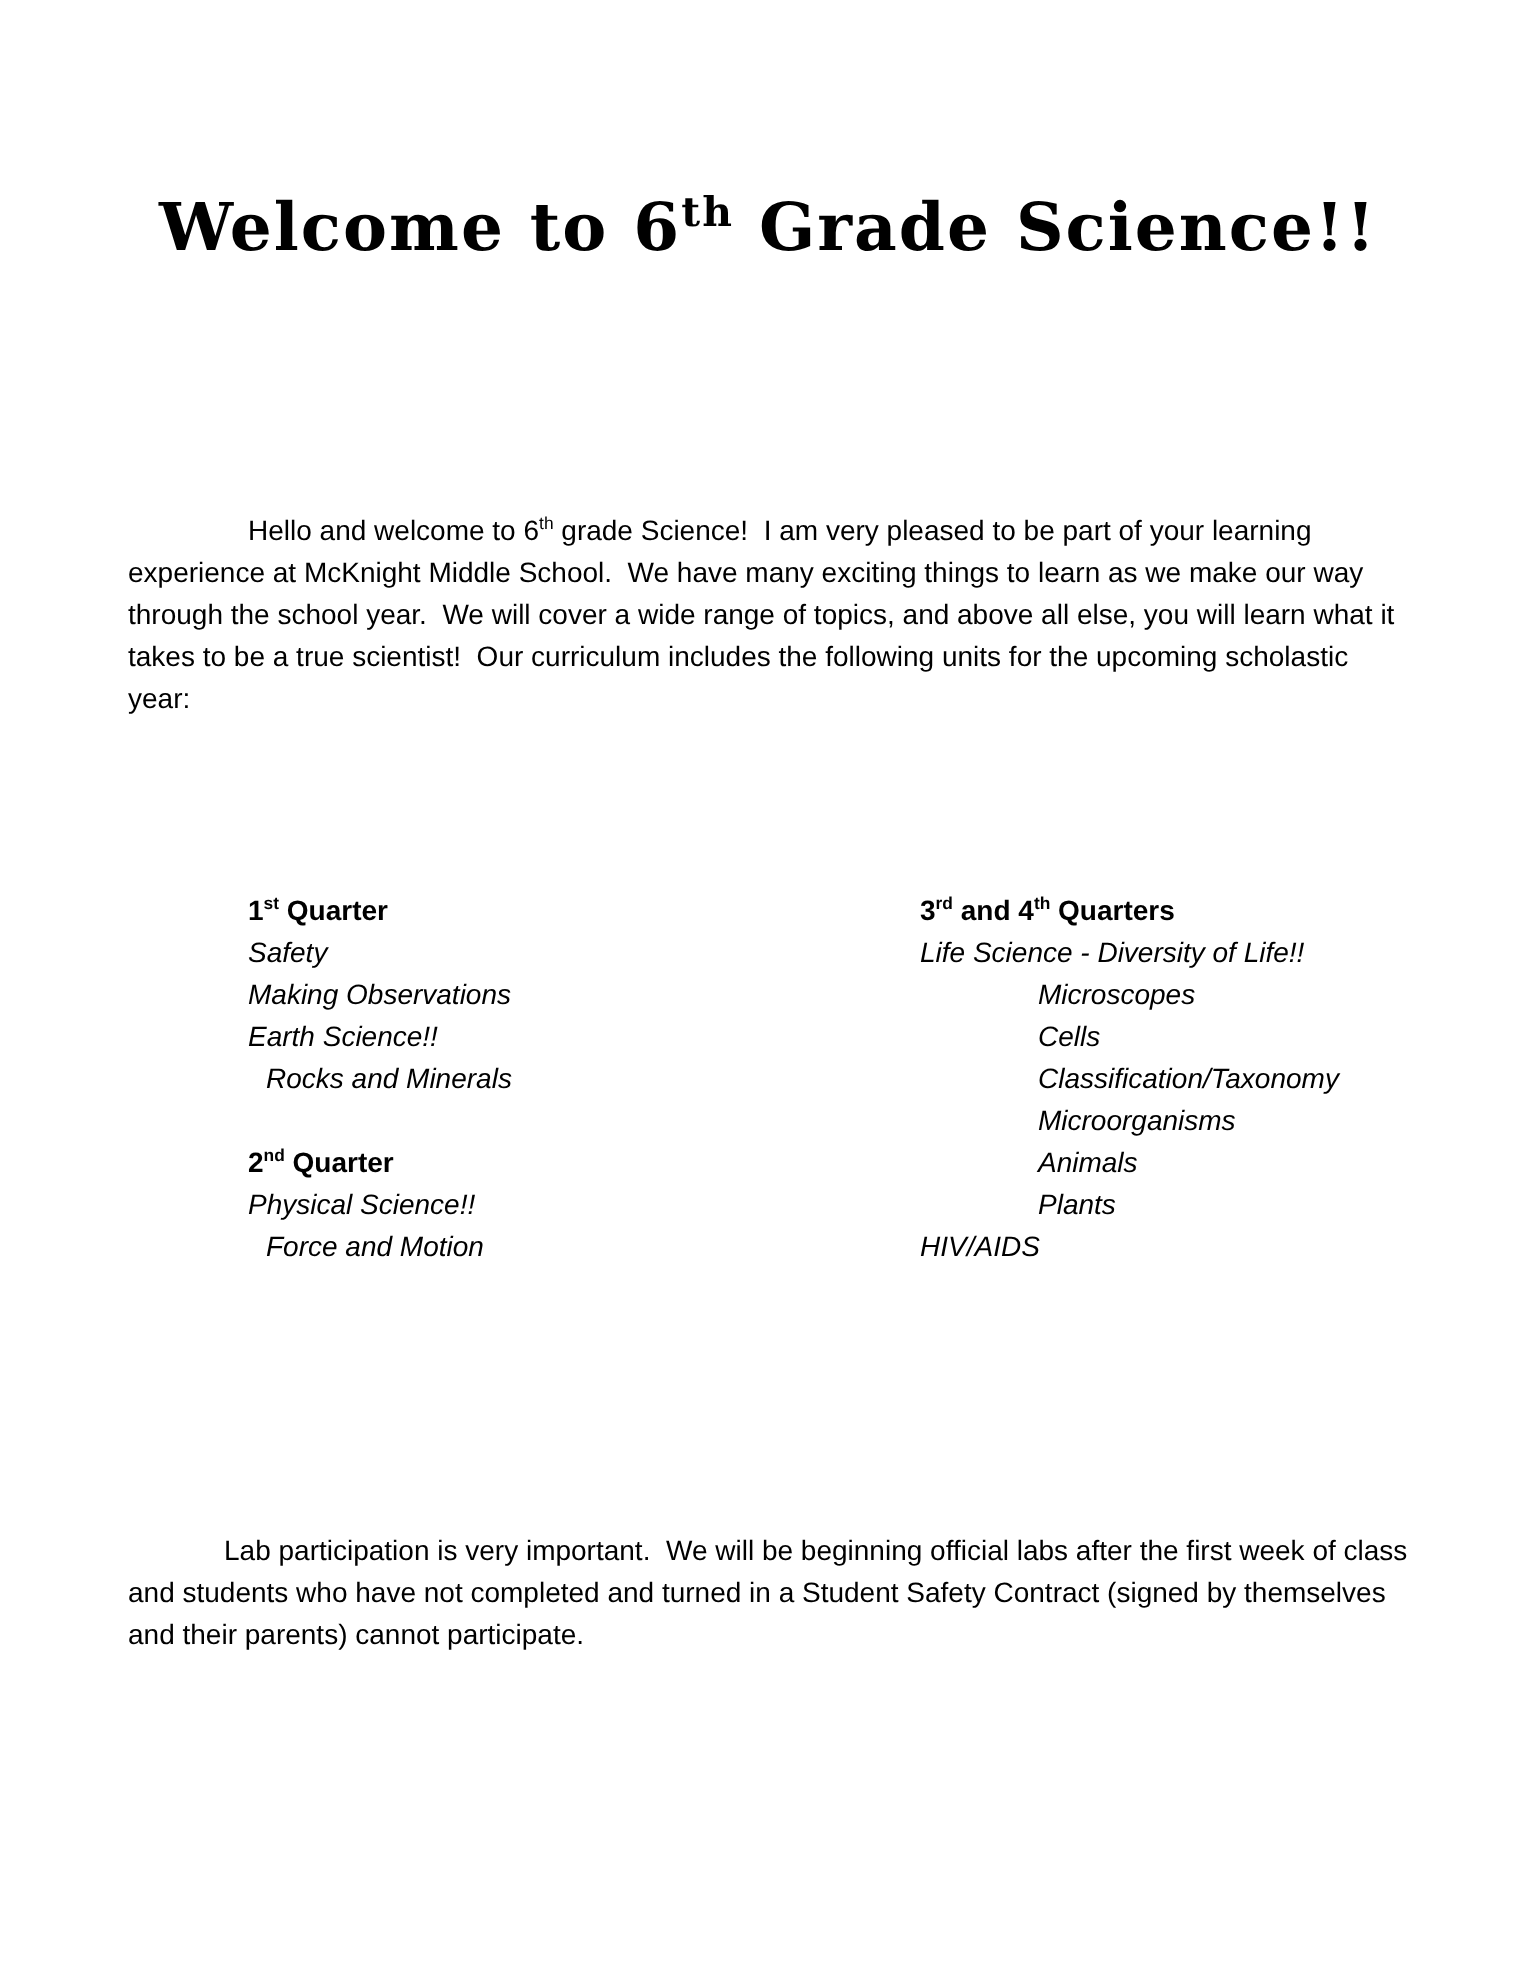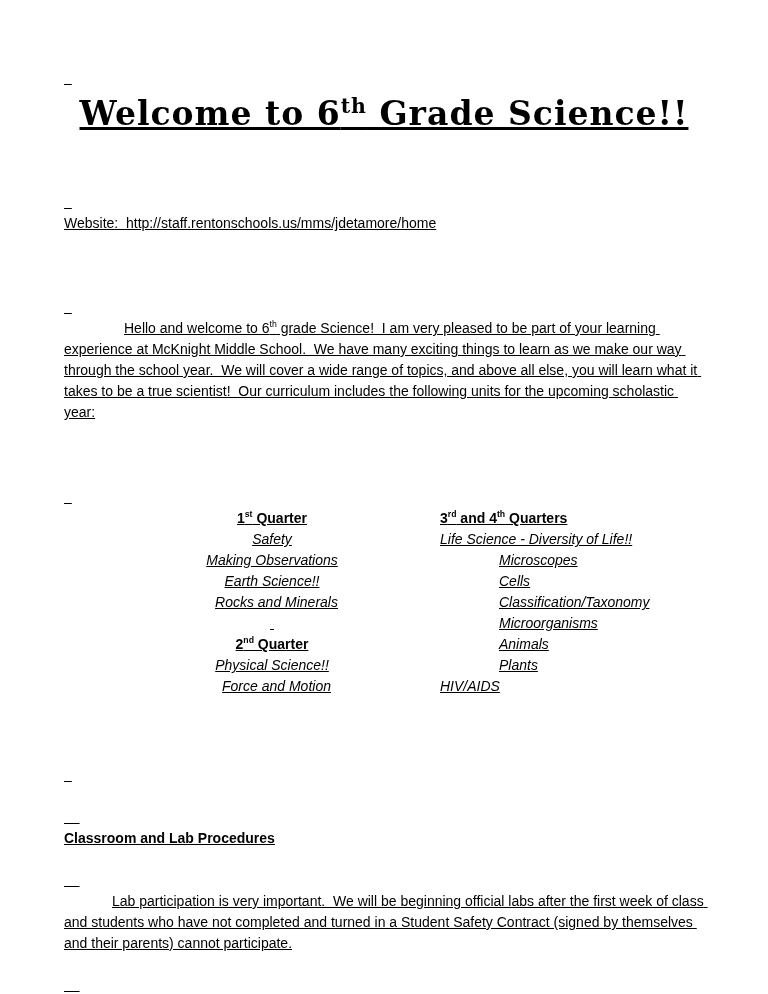--- a/index.html
+++ b/index.html
@@ -9,21 +9,20 @@
     width:768px; height:994px;
     box-sizing:border-box;
     padding:26px 64px 0 64px;
     background:#ffffff;
     color:#000000;
     font-family:"Liberation Sans", sans-serif;
     font-size:14px;
     line-height:21px;
     overflow:hidden;
     white-space:pre-wrap;
-    text-decoration:underline;
   }
   .b { font-weight:bold; }
   .i { font-style:italic; }
   .u { text-decoration:underline; }
   sup { font-size:0.62em; line-height:0; }
 
   .doc-title {
     margin:4px 0 16px 0;
     text-align:center;
     font-family:"DejaVu Serif", serif;
@@ -34,49 +33,47 @@
     white-space:normal;
   }
   .website-line { margin:0 0 14px 0; }
   .salutation   { margin:0 0 20px 0; }
 
   .para { margin:0; }
   .intro-para { margin:0 0 22px 0; text-indent:60px; }
   .first-indent { text-indent:48px; }
 
   .curriculum { display:flex; margin:0 0 26px 0; }
-  .cur-left  { margin-left:40px; width:336px;text-align:center; }
+  .cur-left  { margin-left:60px; width:336px; }
   .cur-right { flex:1; }
   .cur-line  { min-height:21px; }
   .ind-0 { padding-left:0; }
   .ind-1 { padding-left:9px; }
   .ind-2 { padding-left:59px; }
 
   .section { margin:0; }
   .heading { margin:0; font-size:14px; font-weight:bold; line-height:21px; }
 </style>
 </head>
 <body>
 
 <div class="page">
 
   <h1 class="doc-title"><span>Welcome to 6</span><sup>th</sup><span> Grade Science!!</span></h1>
 
-  <p class="para website-line">Website:  http://staff.rentonschools.us/mms/jdetamore/home</p>
 
 
   <p class="para intro-para"><span>Hello and welcome to 6</span><sup>th</sup><span> grade Science!  I am very pleased to be part of your learning experience at McKnight Middle School.  We have many exciting things to learn as we make our way through the school year.  We will cover a wide range of topics, and above all else, you will learn what it takes to be a true scientist!  Our curriculum includes the following units for the upcoming scholastic year:</span></p>
 
   <div class="curriculum">
     <div class="cur-left"><div class="cur-line ind-0"><span class="b">1</span><sup class="b">st</sup><span class="b"> Quarter</span></div><div class="cur-line ind-0"><span class="i">Safety</span></div><div class="cur-line ind-0"><span class="i">Making Observations</span></div><div class="cur-line ind-0"><span class="i">Earth Science!!</span></div><div class="cur-line ind-1"><span class="i">Rocks and Minerals</span></div><div class="cur-line ind-0">&nbsp;</div><div class="cur-line ind-0"><span class="b">2</span><sup class="b">nd</sup><span class="b"> Quarter</span></div><div class="cur-line ind-0"><span class="i">Physical Science!!</span></div><div class="cur-line ind-1"><span class="i">Force and Motion</span></div></div>
     <div class="cur-right"><div class="cur-line ind-0"><span class="b">3</span><sup class="b">rd</sup><span class="b"> and 4</span><sup class="b">th</sup><span class="b"> Quarters</span></div><div class="cur-line ind-0"><span class="i">Life Science - Diversity of Life!!</span></div><div class="cur-line ind-2"><span class="i">Microscopes</span></div><div class="cur-line ind-2"><span class="i">Cells</span></div><div class="cur-line ind-2"><span class="i">Classification/Taxonomy</span></div><div class="cur-line ind-2"><span class="i">Microorganisms</span></div><div class="cur-line ind-2"><span class="i">Animals</span></div><div class="cur-line ind-2"><span class="i">Plants</span></div><div class="cur-line ind-0"><span class="i">HIV/AIDS</span></div></div>
   </div>
 
   <section class="section">
-    <h2 class="heading"><span class="b u">Classroom and Lab Procedures</span></h2>
     <p class="para first-indent"><span>Lab participation is very important.  We will be beginning official labs after the first week of class and students who have not completed and turned in a Student Safety Contract (signed by themselves and their parents) cannot participate.</span></p>
     
   </section>
 
   
 
   
 
 </div>
 

